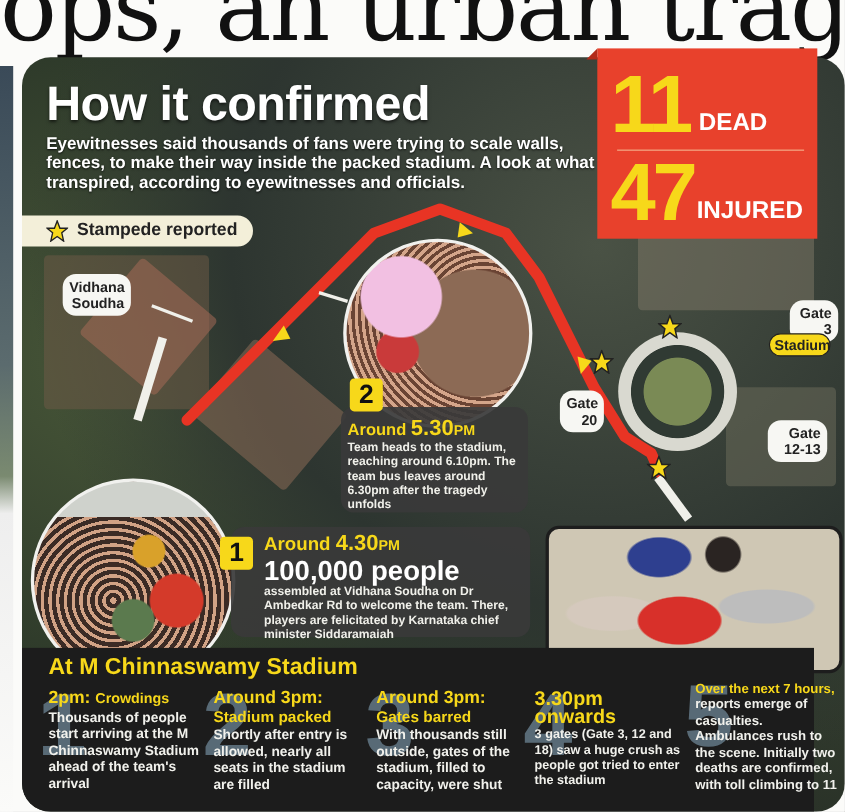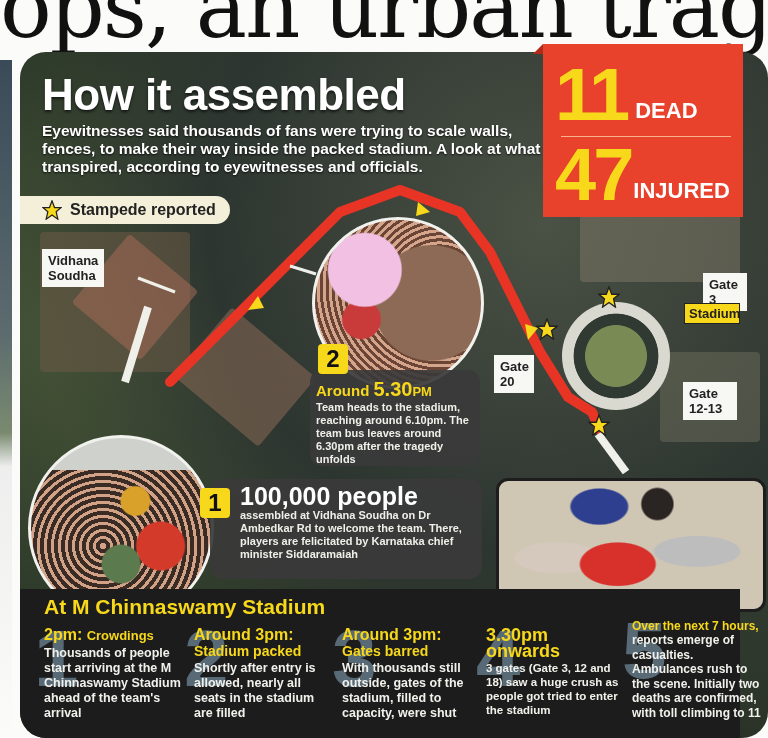--- a/index.html
+++ b/index.html
@@ -93,21 +93,21 @@
       #cfc7b4;
   }
 
   .stadium {
     position: absolute; left: 542px; top: 250px; width: 108px; height: 108px; border-radius: 50%;
     background: radial-gradient(circle, #7a8a55 0 40%, #303a33 41% 55%, #d9d9d0 56% 74%, #3b4540 75%);
   }
 
   .callout {
     position: absolute; background: #f7f7f3; color: #222; font-weight: 700; font-size: 13px;
-    border-radius: 0; text-align: left; line-height: 15px; padding: 4px 6px;
+    border-radius: 12px; text-align: right; line-height: 15px; padding: 4px 6px; margin-left: 15px;
   }
   .callout.yellow { background: #f7d81a; color: #222; border: 1px solid #222; }
 
   .star { position: absolute; width: 22px; height: 22px; }
 
   .info-card {
     position: absolute; background: rgba(58,58,58,.92); border-radius: 12px; color: #fff;
   }
   .card-2 { left: 290px; top: 318px; width: 170px; height: 96px; padding: 8px 0 0 6px; }
   .card-1 { left: 190px; top: 427px; width: 272px; height: 100px; padding: 4px 0 0 30px; }
@@ -141,21 +141,21 @@
 <div class="left-column"></div>
 
 <div class="panel">
 
   <div class="patch" style="left:20px;top:180px;width:150px;height:140px;background:#6b5a45;"></div>
   <div class="patch" style="left:70px;top:200px;width:90px;height:90px;background:#a46a55;transform:rotate(40deg);"></div>
   <div class="patch" style="left:170px;top:280px;width:110px;height:90px;background:#8a6a55;transform:rotate(40deg);"></div>
   <div class="patch" style="left:560px;top:130px;width:160px;height:100px;background:#7a7565;"></div>
   <div class="patch" style="left:640px;top:300px;width:100px;height:90px;background:#6a6a5a;"></div>
 
-  <div class="title">How it assembled</div>
+  <div class="title">How it confirmed</div>
   <div class="intro">Eyewitnesses said thousands of fans were trying to scale walls, fences, to make their way inside the packed stadium. A look at what transpired, according to eyewitnesses and officials.</div>
 
   <div class="legend-pill">
     <svg width="20" height="20" viewBox="0 0 24 24">
         <polygon points="12,1 15,9 23,9 17,14 19,23 12,18 5,23 7,14 1,9 9,9" fill="#f7d81a" stroke="#222" stroke-width="1.5"></polygon>
       </svg>
     <span class="label">Stampede reported</span>
   </div>
 
   <svg class="route" viewBox="0 0 748 686">
@@ -193,20 +193,23 @@
 
   <div class="badge-num" style="left:298px;top:292px;z-index:3;">2</div>
   <div class="info-card card-2">
     <div class="time-line">
       <span class="pm" style="font-size:15px;">Around </span><span class="big">5.30</span><span class="pm">PM</span>
     </div>
     <div class="card-text">Team heads to the stadium, reaching around 6.10pm. The team bus leaves around 6.30pm after the tragedy unfolds</div>
   </div>
 
   <div class="info-card card-1">
+    <div class="time-line">
+      <span class="pm" style="font-size:17px;">Around </span><span class="big">4.30</span><span class="pm">PM</span>
+    </div>
     <div class="people">100,000 people</div>
     <div class="card-text">assembled at Vidhana Soudha on Dr Ambedkar Rd to welcome the team. There, players are felicitated by Karnataka chief minister Siddaramaiah</div>
   </div>
   <div class="badge-num" style="left:180px;top:436px;z-index:3;">1</div>
 
   <div class="bottom-band">
     <div class="bottom-title">At M Chinnaswamy Stadium</div>
 
     <div class="step" style="left:24px;">
       <div class="ghost">1</div>

